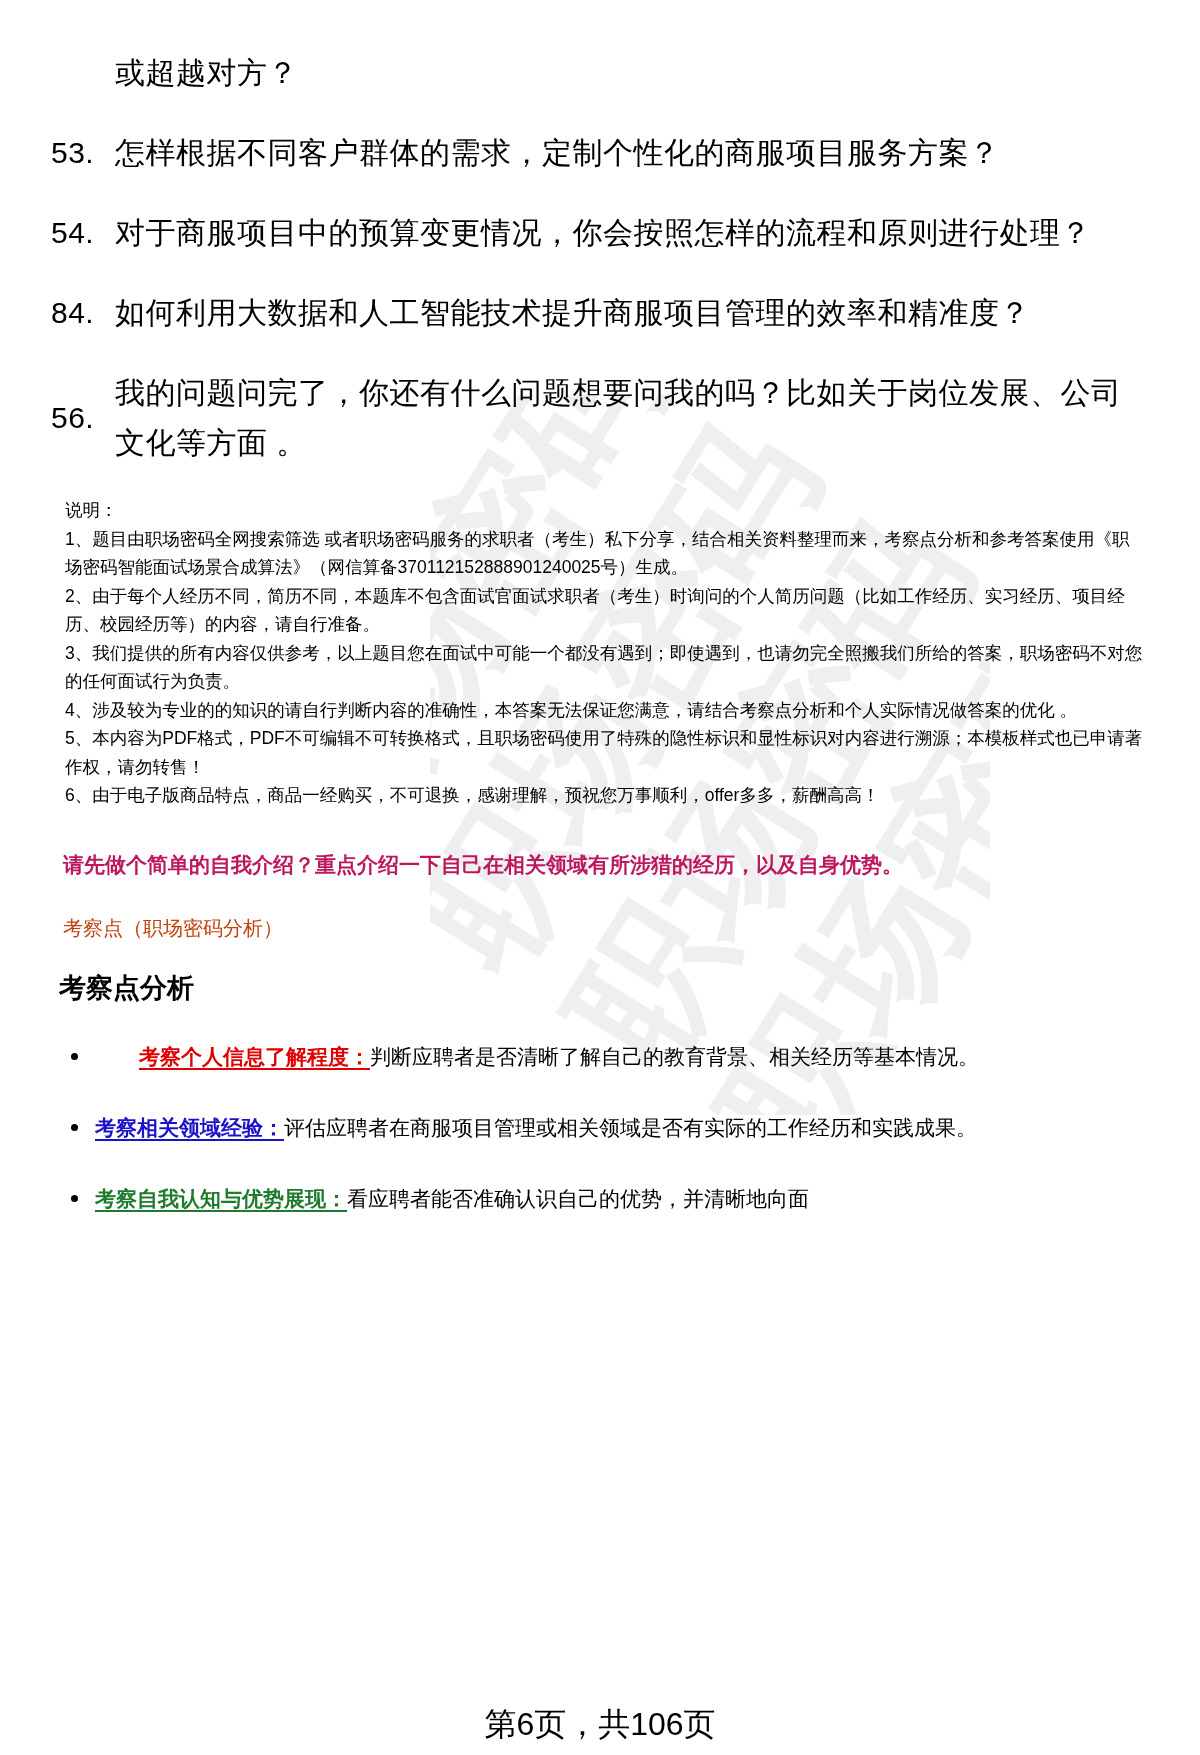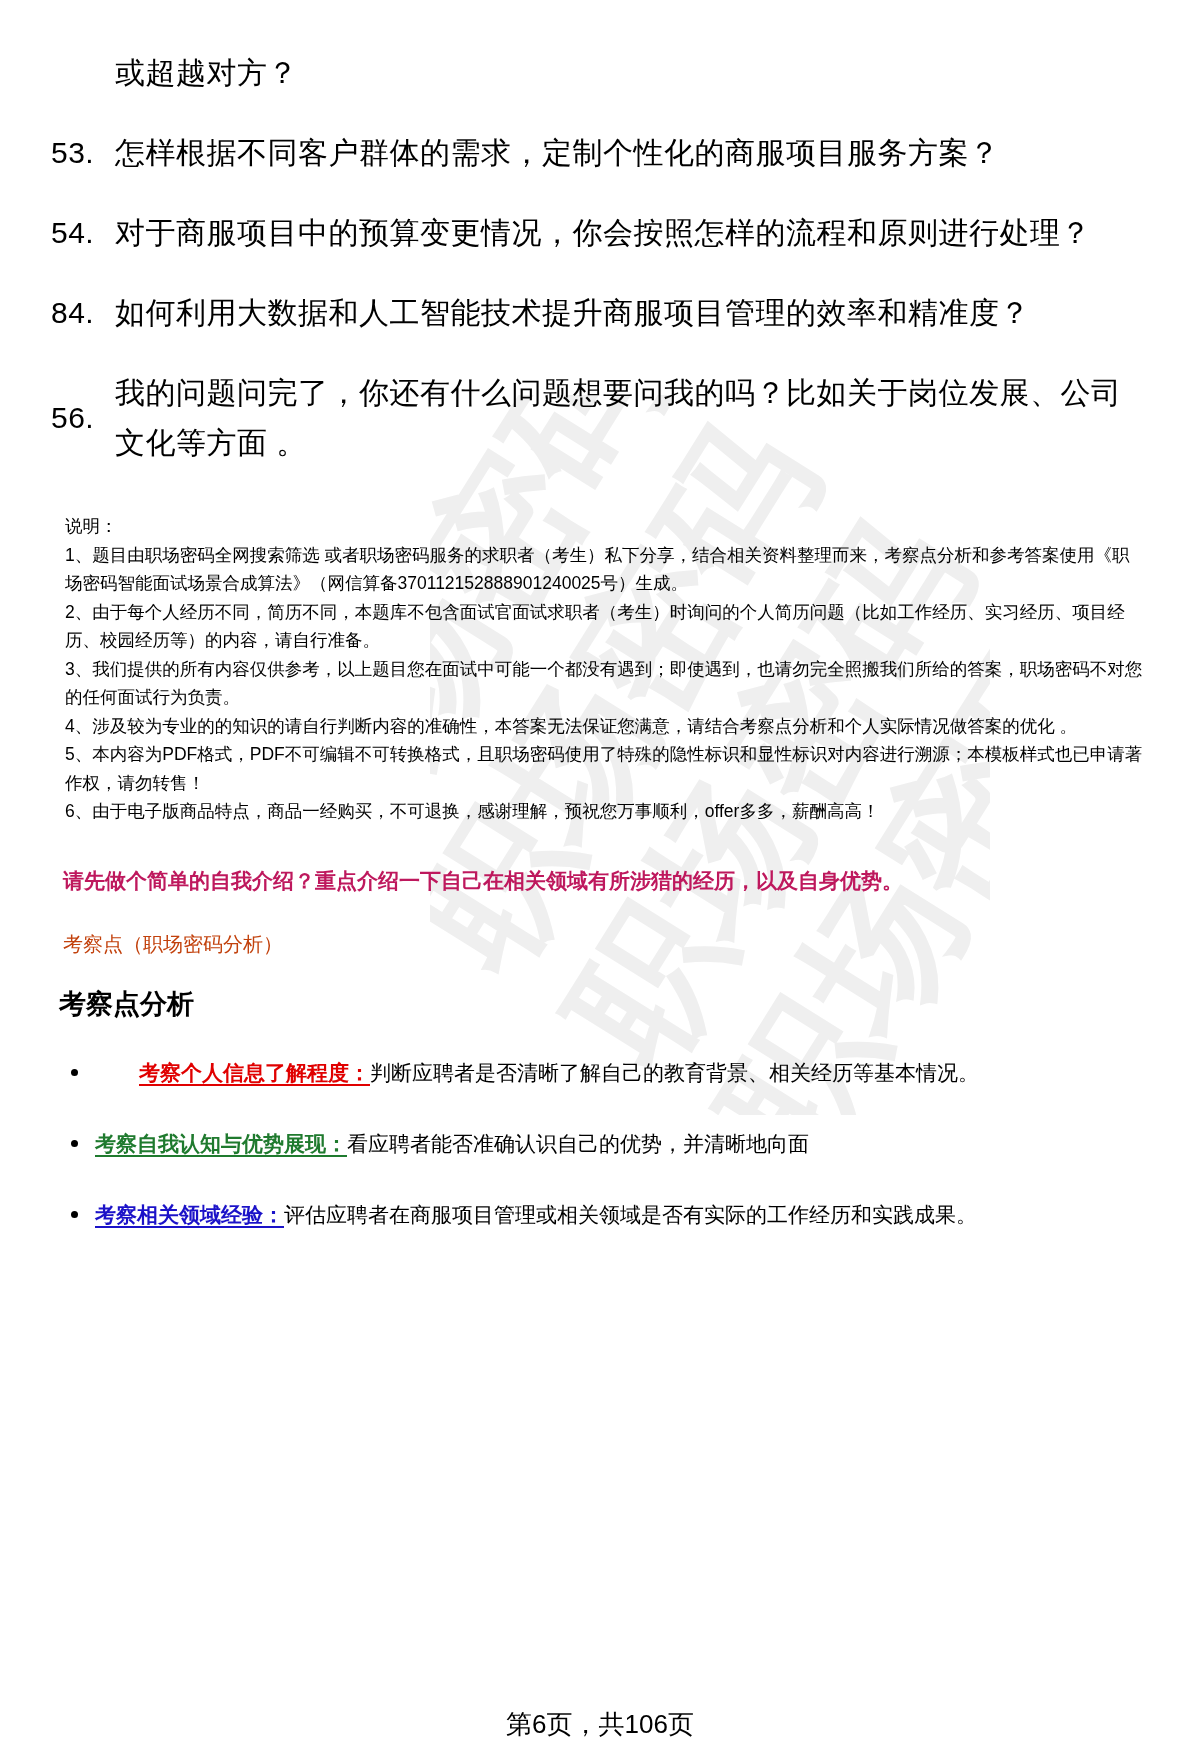--- a/index.html
+++ b/index.html
@@ -61,21 +61,21 @@
     text-align: left;
     padding-left: 6px;
     box-sizing: border-box;
   }
   .q-text {
     flex: 1 1 auto;
   }
 
   
   .notice {
-    margin-top: 44px;
+    margin-top: 28px;
     padding-left: 20px;
     padding-right: 0px;
     font-size: 17.5px;
     line-height: 28.5px;
   }
   .notice-title { margin: 0; }
   .notice-item { margin: 0; text-indent: 0; }
 
   
   .red-question {
@@ -138,21 +138,21 @@
   .lbl-blue  { color: #1b12c8; }
   .lbl-green { color: #1f7a2e; }
 
   
   .footer {
     position: absolute;
     left: 0;
     right: 0;
     bottom: 14px;
     text-align: center;
-    font-size: 26px;
+    font-size: 32px;
     line-height: 34px;
     z-index: 3;
   }
 </style>
 </head>
 <body>
 
 <div class="page">
 
   <div class="watermark">
@@ -204,24 +204,24 @@
 
     <p class="red-subhead">考察点（职场密码分析）</p>
 
     <h2 class="analysis-heading">考察点分析</h2>
 
     <ul class="bullet-list">
       <li>
         <span class="lbl lbl-red">考察个人信息了解程度：</span><span>判断应聘者是否清晰了解自己的教育背景、相关经历等基本情况。</span>
       </li>
       <li>
+        <span class="lbl lbl-blue">考察相关领域经验：</span><span>评估应聘者在商服项目管理或相关领域是否有实际的工作经历和实践成果。</span>
+      </li>
+      <li>
         <span class="lbl lbl-green">考察自我认知与优势展现：</span><span>看应聘者能否准确认识自己的优势，并清晰地向面</span>
       </li>
-      <li>
-        <span class="lbl lbl-blue">考察相关领域经验：</span><span>评估应聘者在商服项目管理或相关领域是否有实际的工作经历和实践成果。</span>
-      </li>
     </ul>
 
   </div>
 
   <div class="footer">第6页，共106页</div>
 
 </div>
 
 </body></html>

